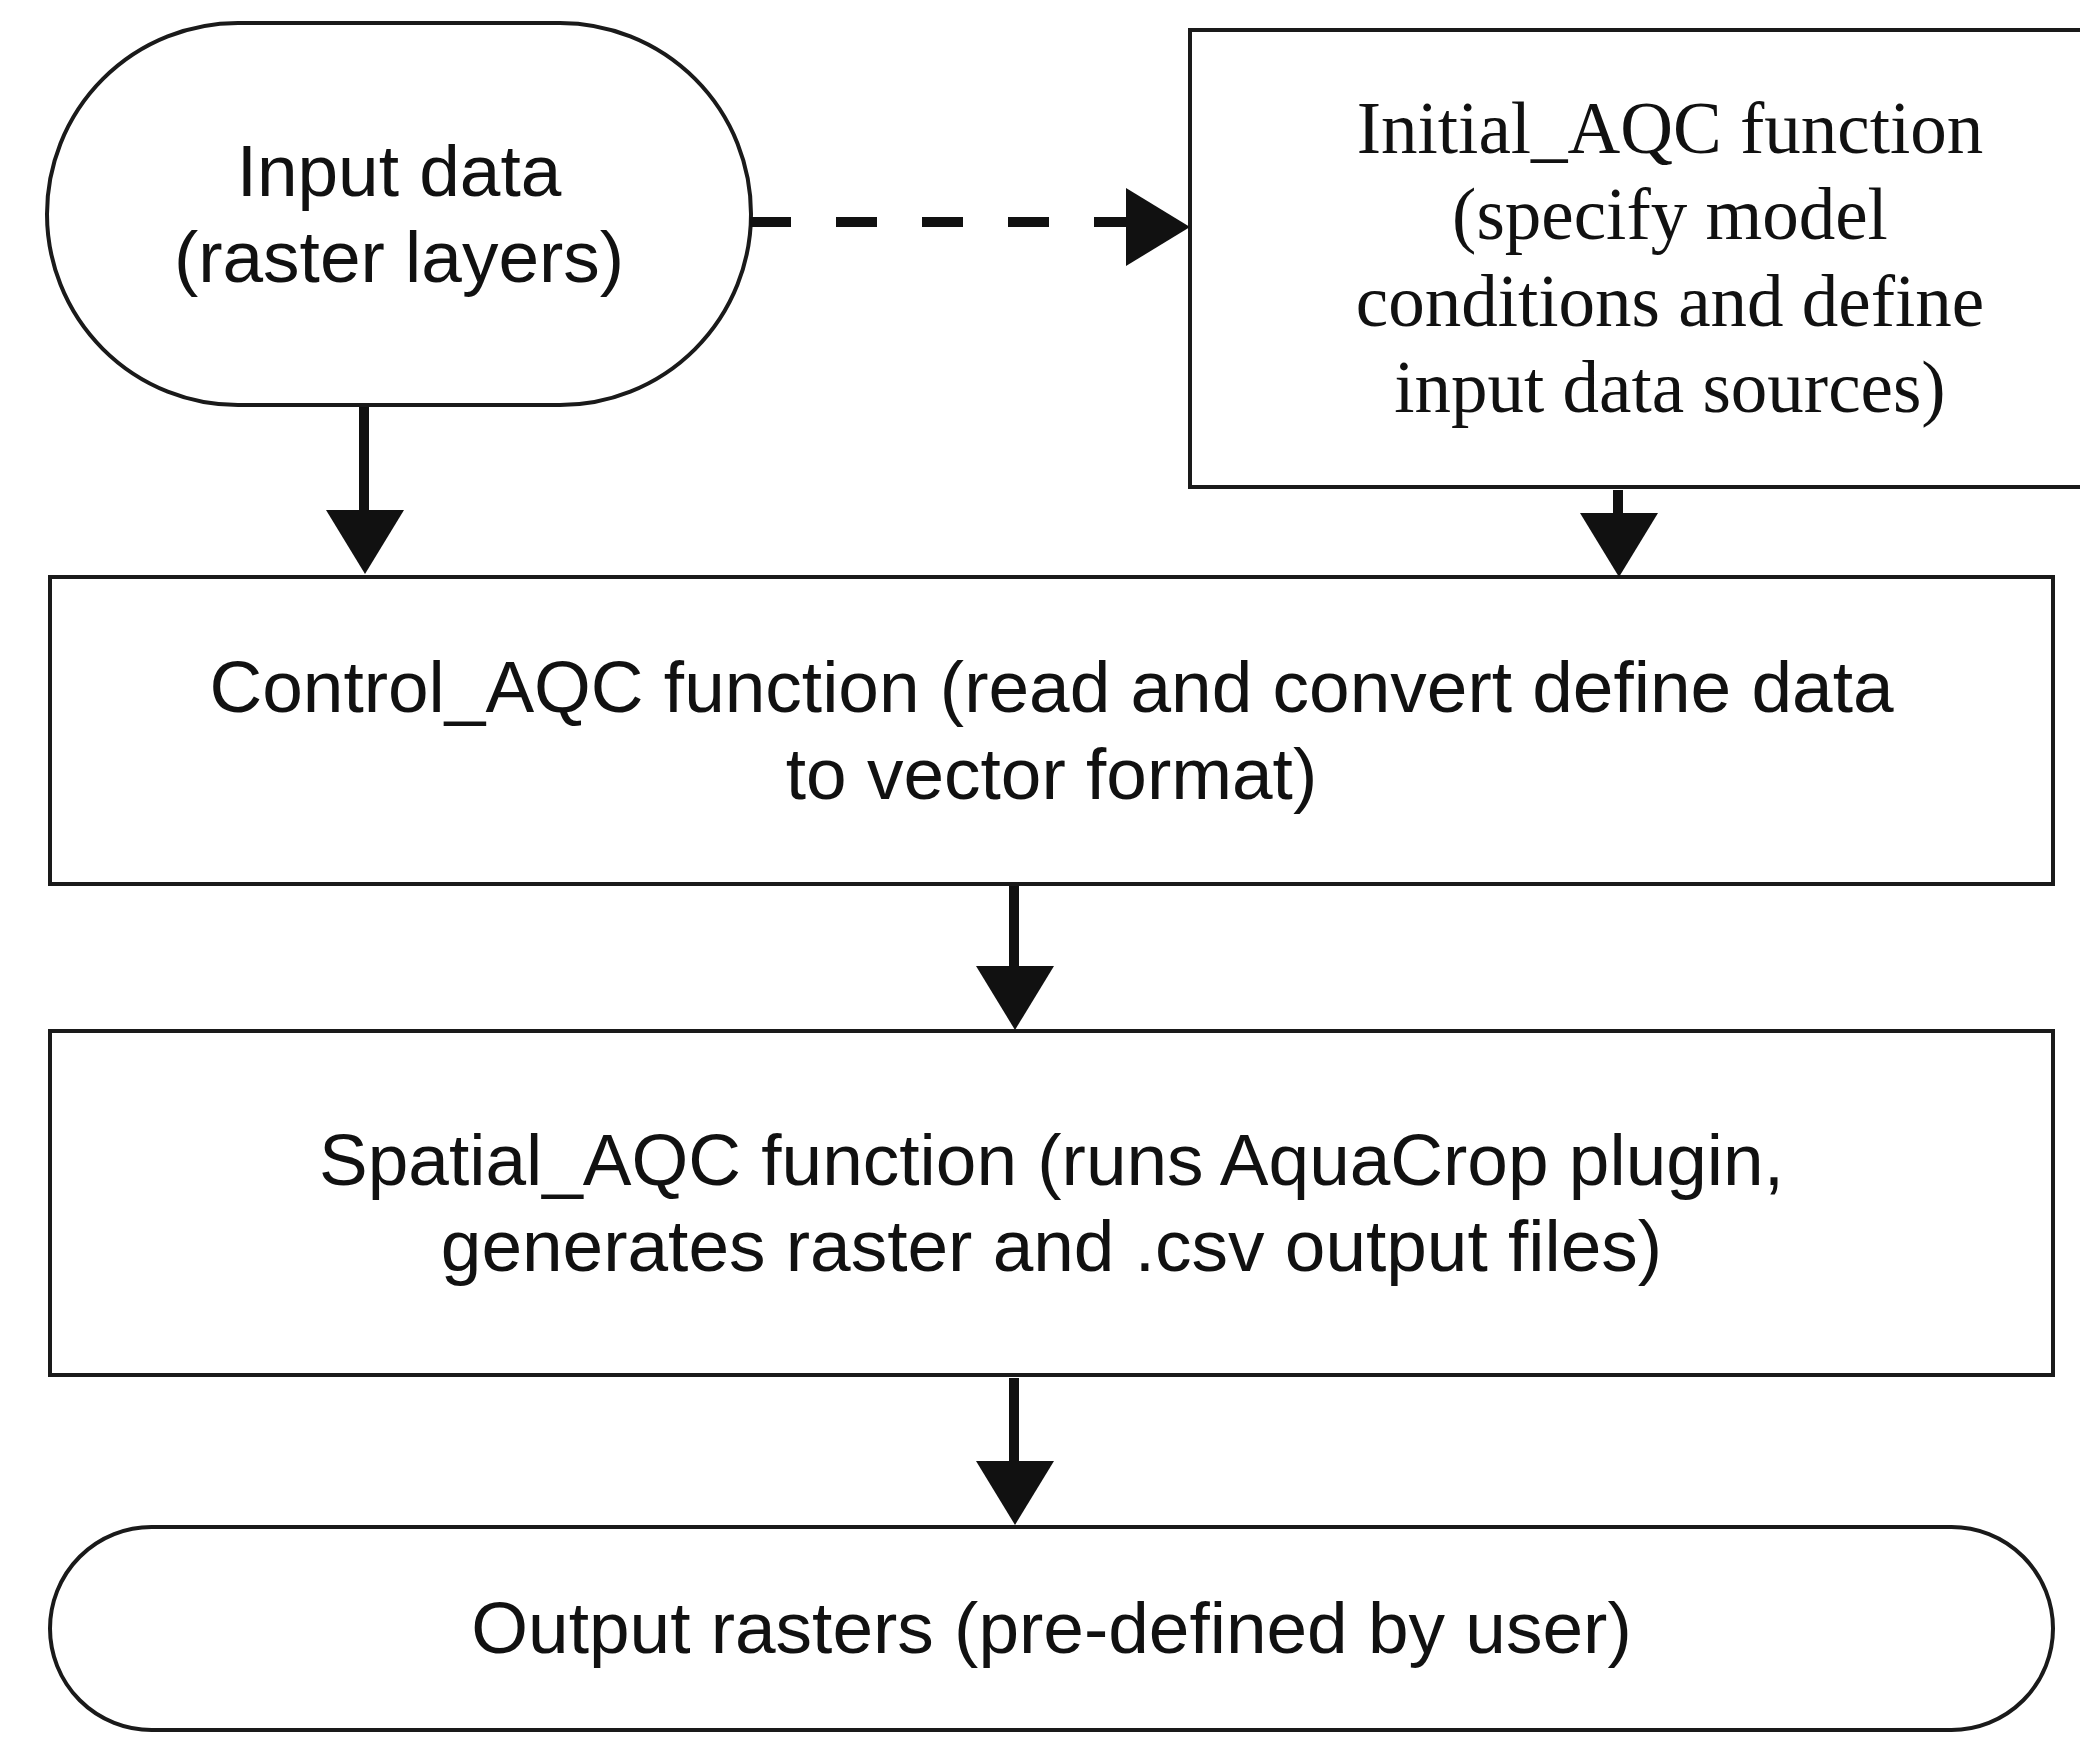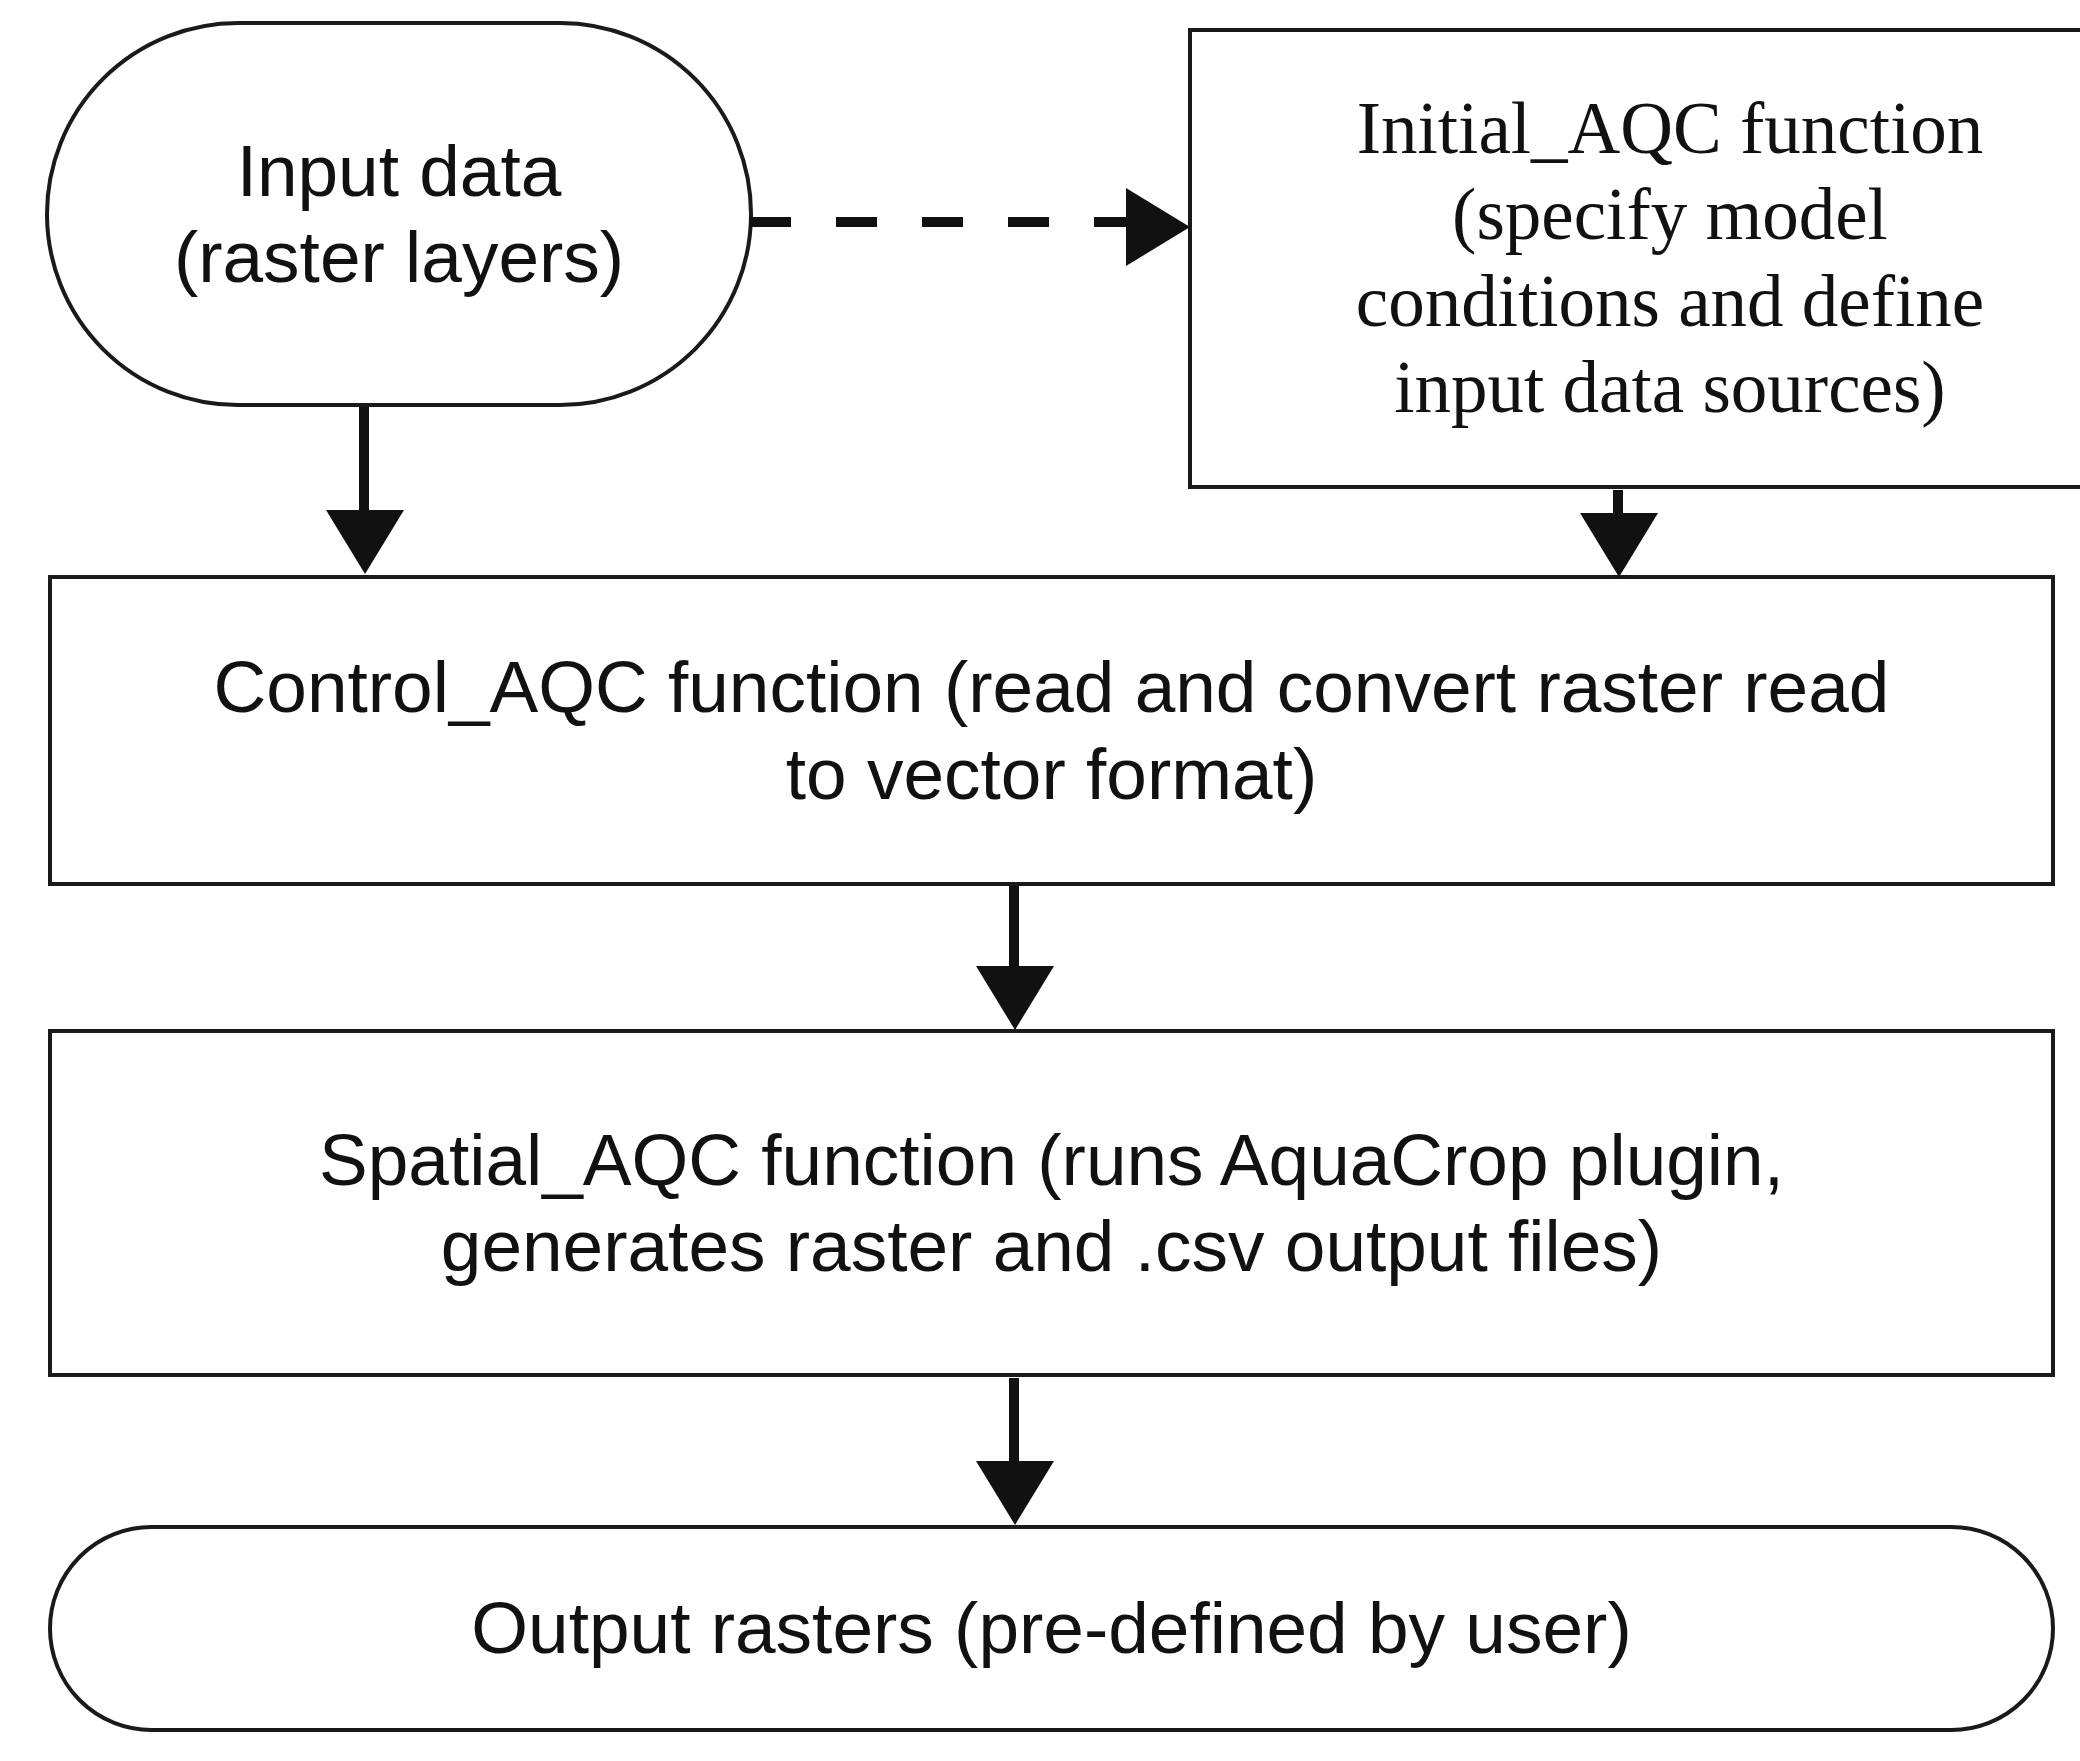--- a/index.html
+++ b/index.html
@@ -139,21 +139,21 @@
 <div id="canvas">
 
   <div class="node node-terminator" id="node-input-data">Input data
 (raster layers)</div>
 
   <div class="node node-process" id="node-initial-aqc">Initial_AQC function
 (specify model
 conditions and define
 input data sources)</div>
 
-  <div class="node node-process" id="node-control-aqc">Control_AQC function (read and convert raster read
+  <div class="node node-process" id="node-control-aqc">Control_AQC function (read and convert define data
 to vector format)</div>
 
   <div class="node node-process" id="node-spatial-aqc">Spatial_AQC function (runs AquaCrop plugin,
 generates raster and .csv output files)</div>
 
   <div class="node node-terminator" id="node-output-rasters">Output rasters (pre-defined by user)</div>
 
   <div class="connector" id="conn-input-to-initial">
     <div class="conn-line-dashed-h"></div>
     <div class="arrowhead-right"></div>

